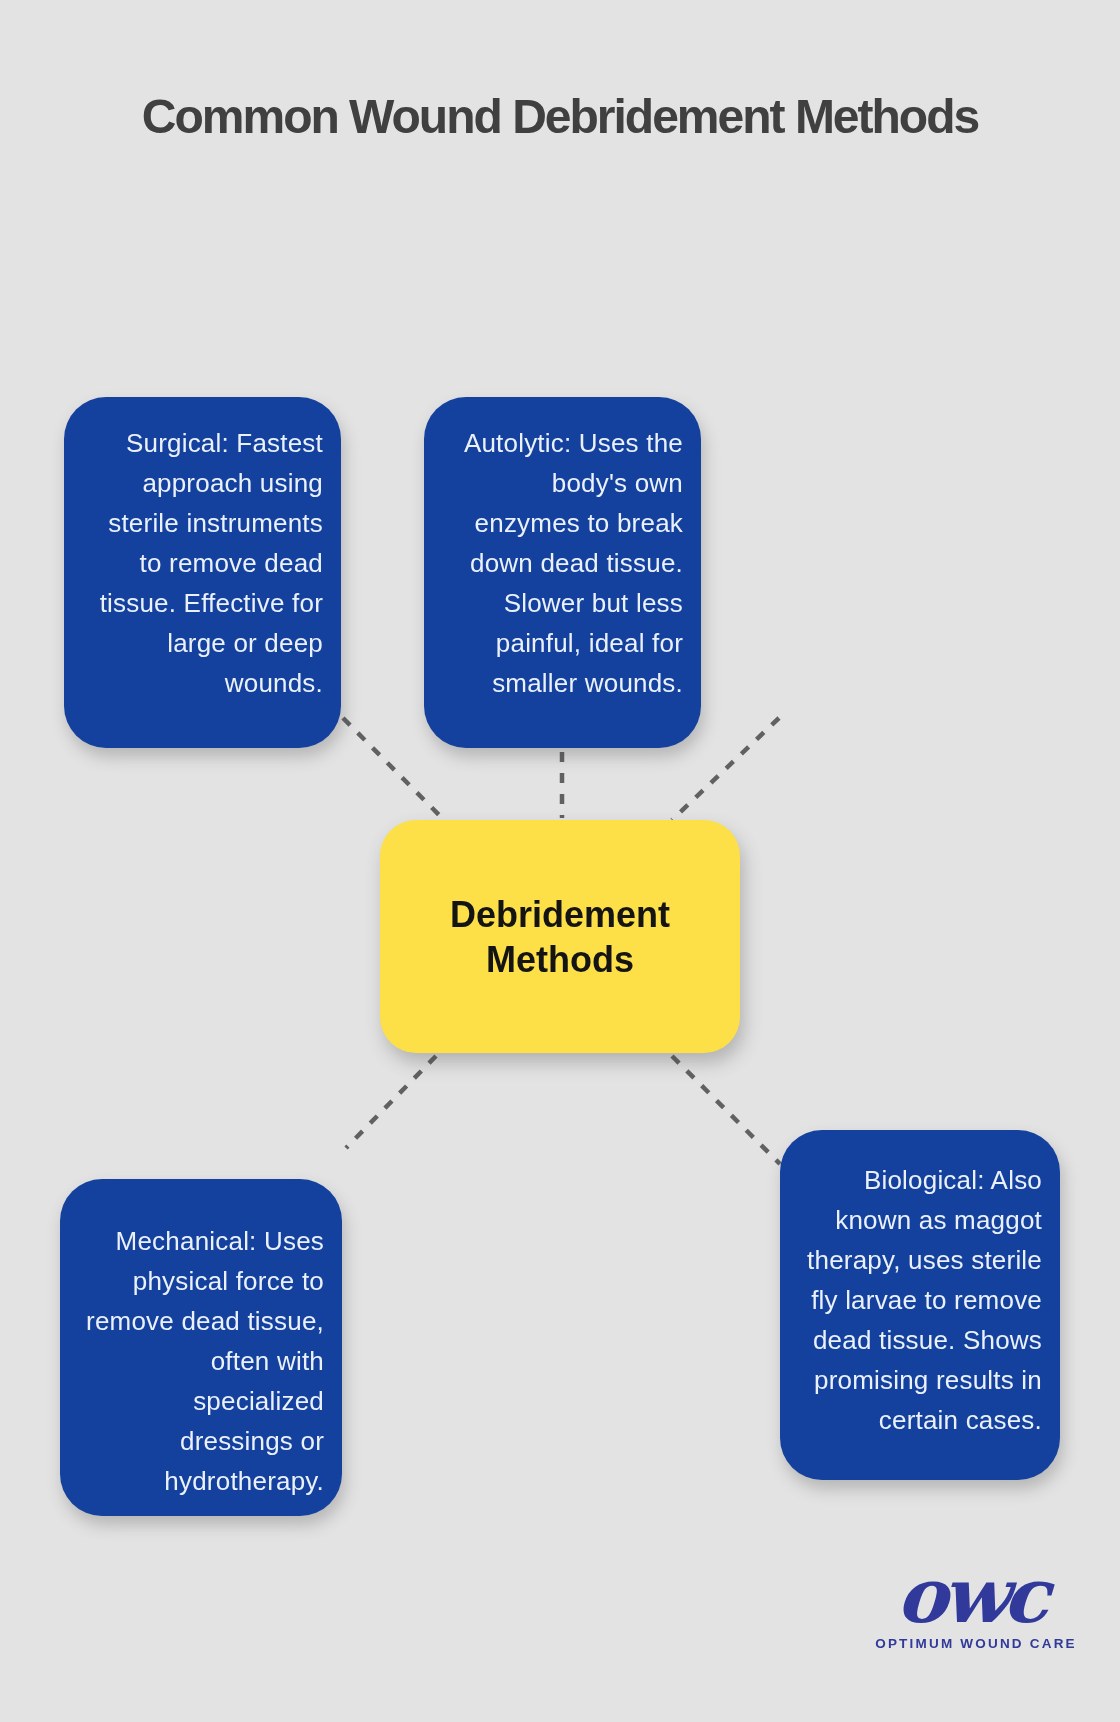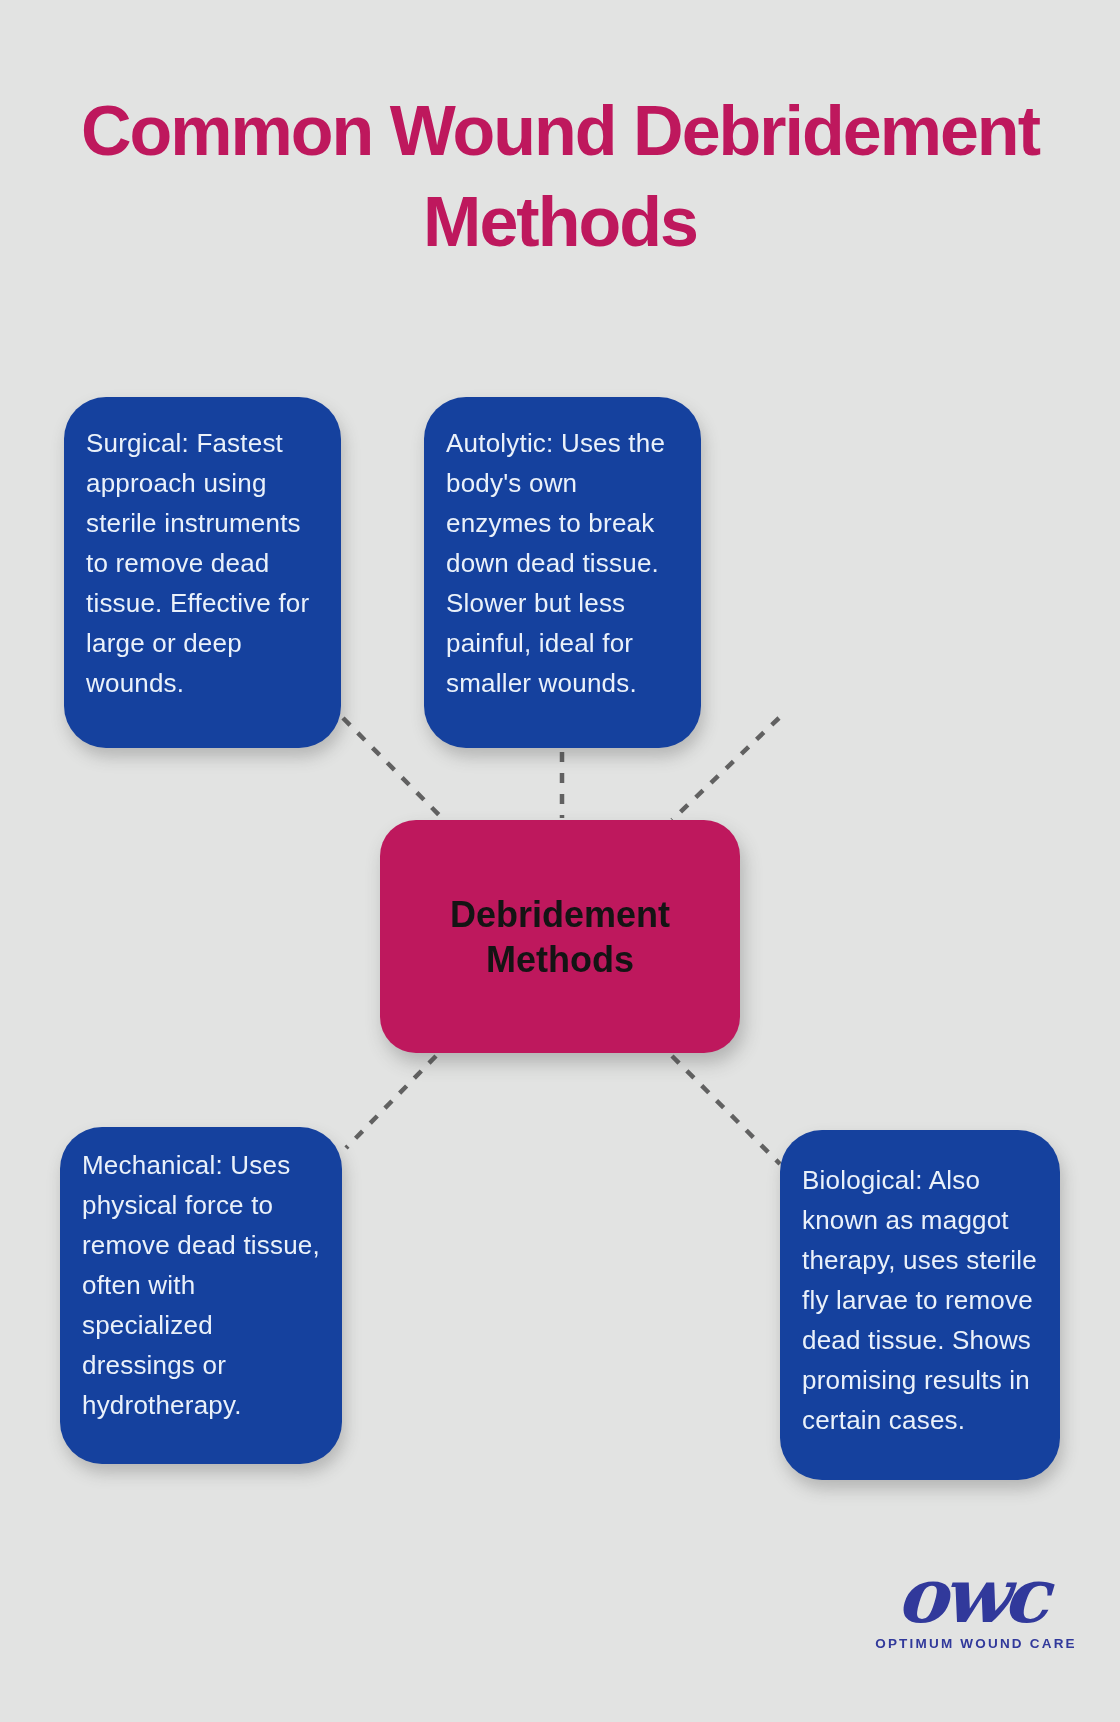--- a/index.html
+++ b/index.html
@@ -14,25 +14,25 @@
     position: absolute; inset: 0;
     width: 1120px; height: 1722px;
   }
 
   
   .title {
     position: absolute;
     top: 86px; left: 60px; right: 60px;
     margin: 0;
     text-align: center;
-    font-size: 70px;
+    font-size: 48px;
     line-height: 1.3;
     font-weight: 700;
     letter-spacing: -2px;
-    color: #be185d;
+    color: #404040;
   }
 
   
   svg.connectors {
     position: absolute; inset: 0;
     width: 1120px; height: 1722px;
     pointer-events: none;
   }
   svg.connectors line {
     stroke: #616161;
@@ -43,39 +43,40 @@
 
   
   .card {
     position: absolute;
     background: #15419e;
     border-radius: 42px;
     box-shadow: 3px 9px 16px rgba(70,70,70,0.28);
     color: #eaf1fa;
     box-sizing: border-box;
     padding: 26px 18px 0 22px;
+    text-align: right;
   }
   .card p {
     margin: 0;
     font-size: 26px;
     line-height: 40px;
     letter-spacing: 0.2px;
   }
   .card-surgical   { left: 64px;  top: 397px; width: 277px; height: 351px; }
   .card-autolytic  { left: 424px; top: 397px; width: 277px; height: 351px; }
   .card-enzymatic  { left: 780px; top: 397px; width: 277px; height: 351px; }
-  .card-mechanical { left: 60px;  top: 1127px; width: 282px; height: 337px; padding-top: 18px; }
+  .card-mechanical { left: 60px;  top: 1179px; width: 282px; height: 337px; padding-top: 42px; }
   .card-biological { left: 780px; top: 1130px; width: 280px; height: 350px; padding-top: 30px; }
 
   
   .center-node {
     position: absolute;
     left: 380px; top: 820px;
     width: 360px; height: 233px;
-    background: #be185d;
+    background: #fde047;
     border-radius: 36px;
     box-shadow: 4px 10px 18px rgba(70,70,70,0.30);
     display: flex;
     align-items: center;
     justify-content: center;
     text-align: center;
     font-size: 36px;
     line-height: 45px;
     font-weight: 700;
     color: #141414;

